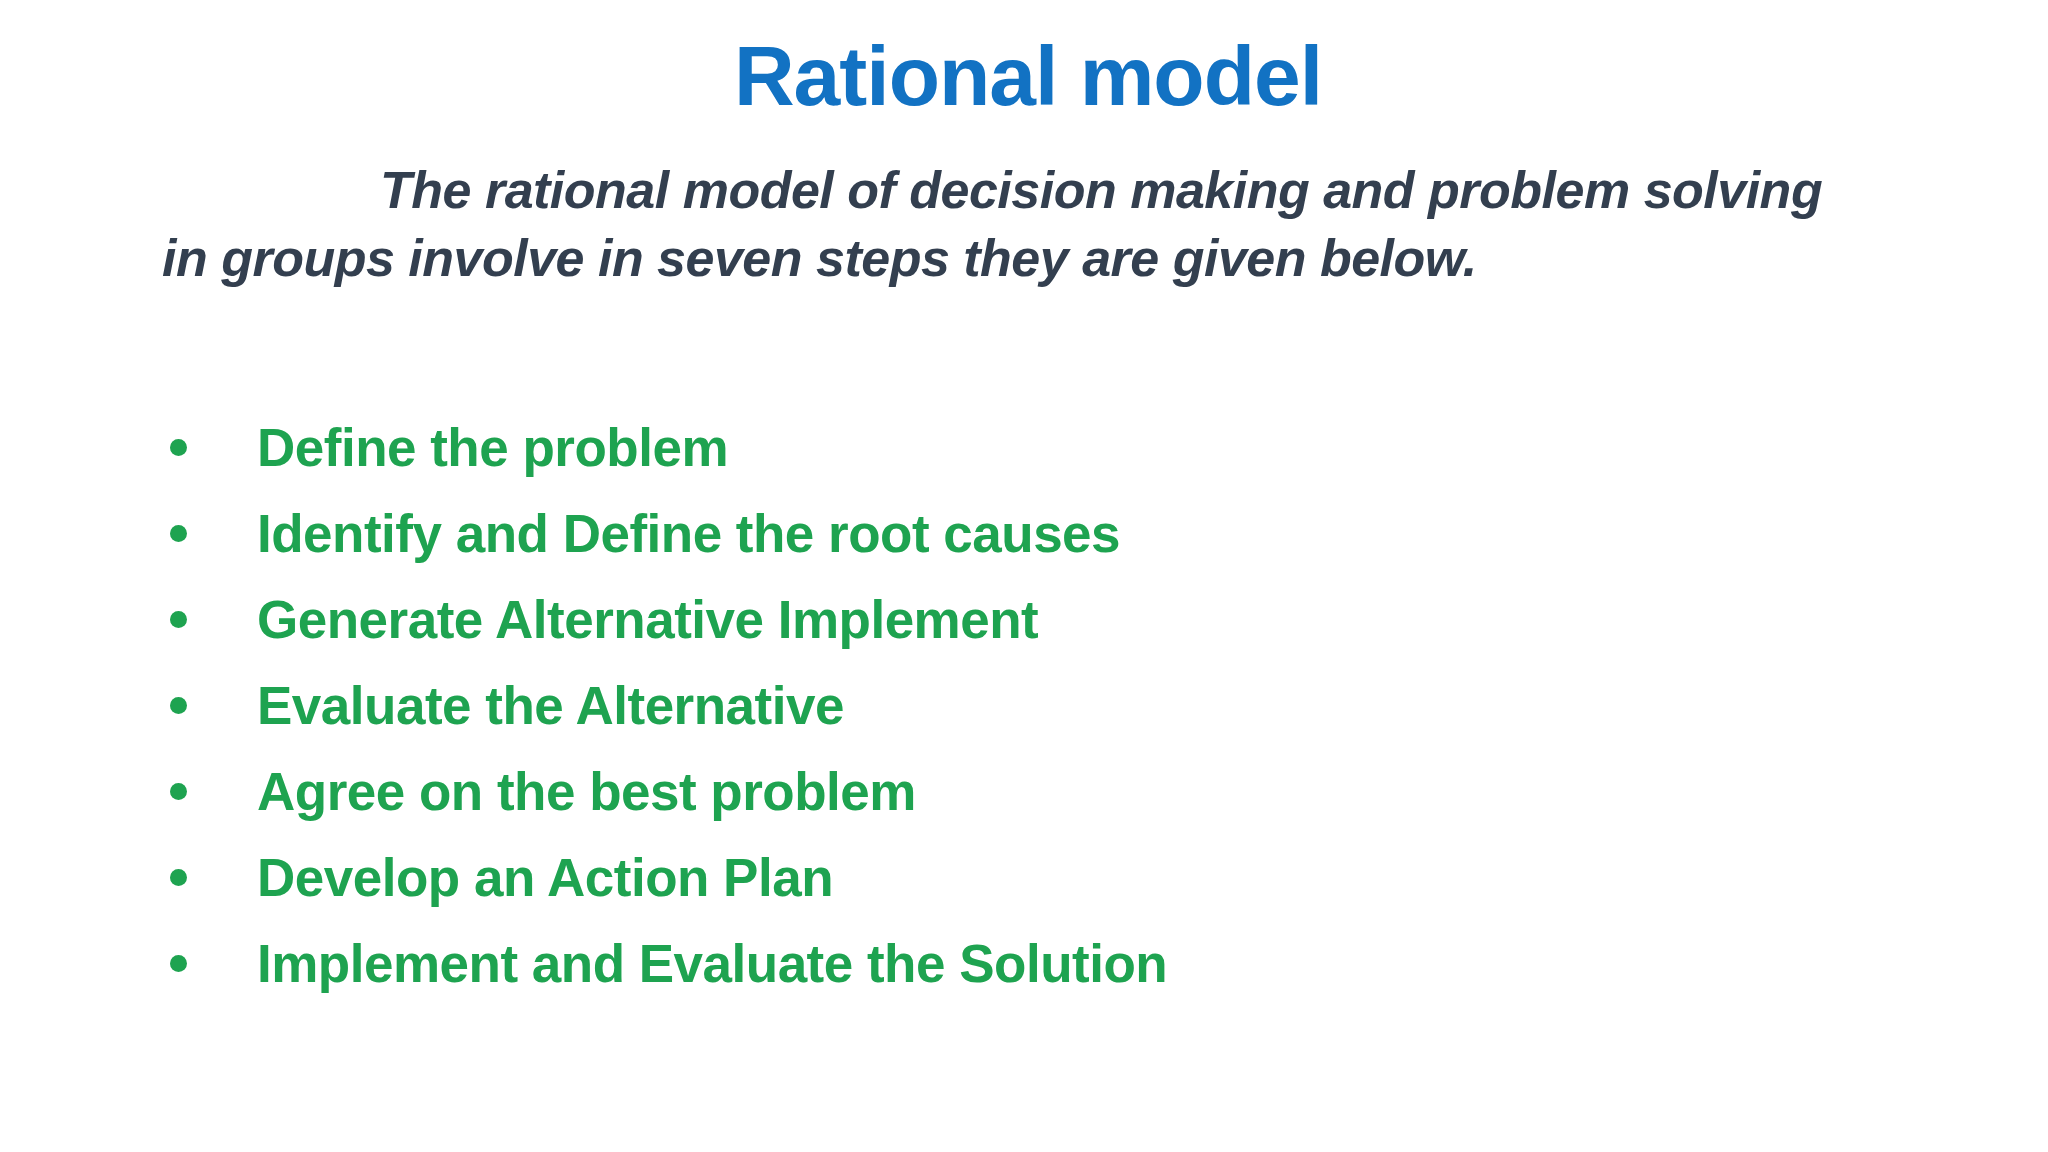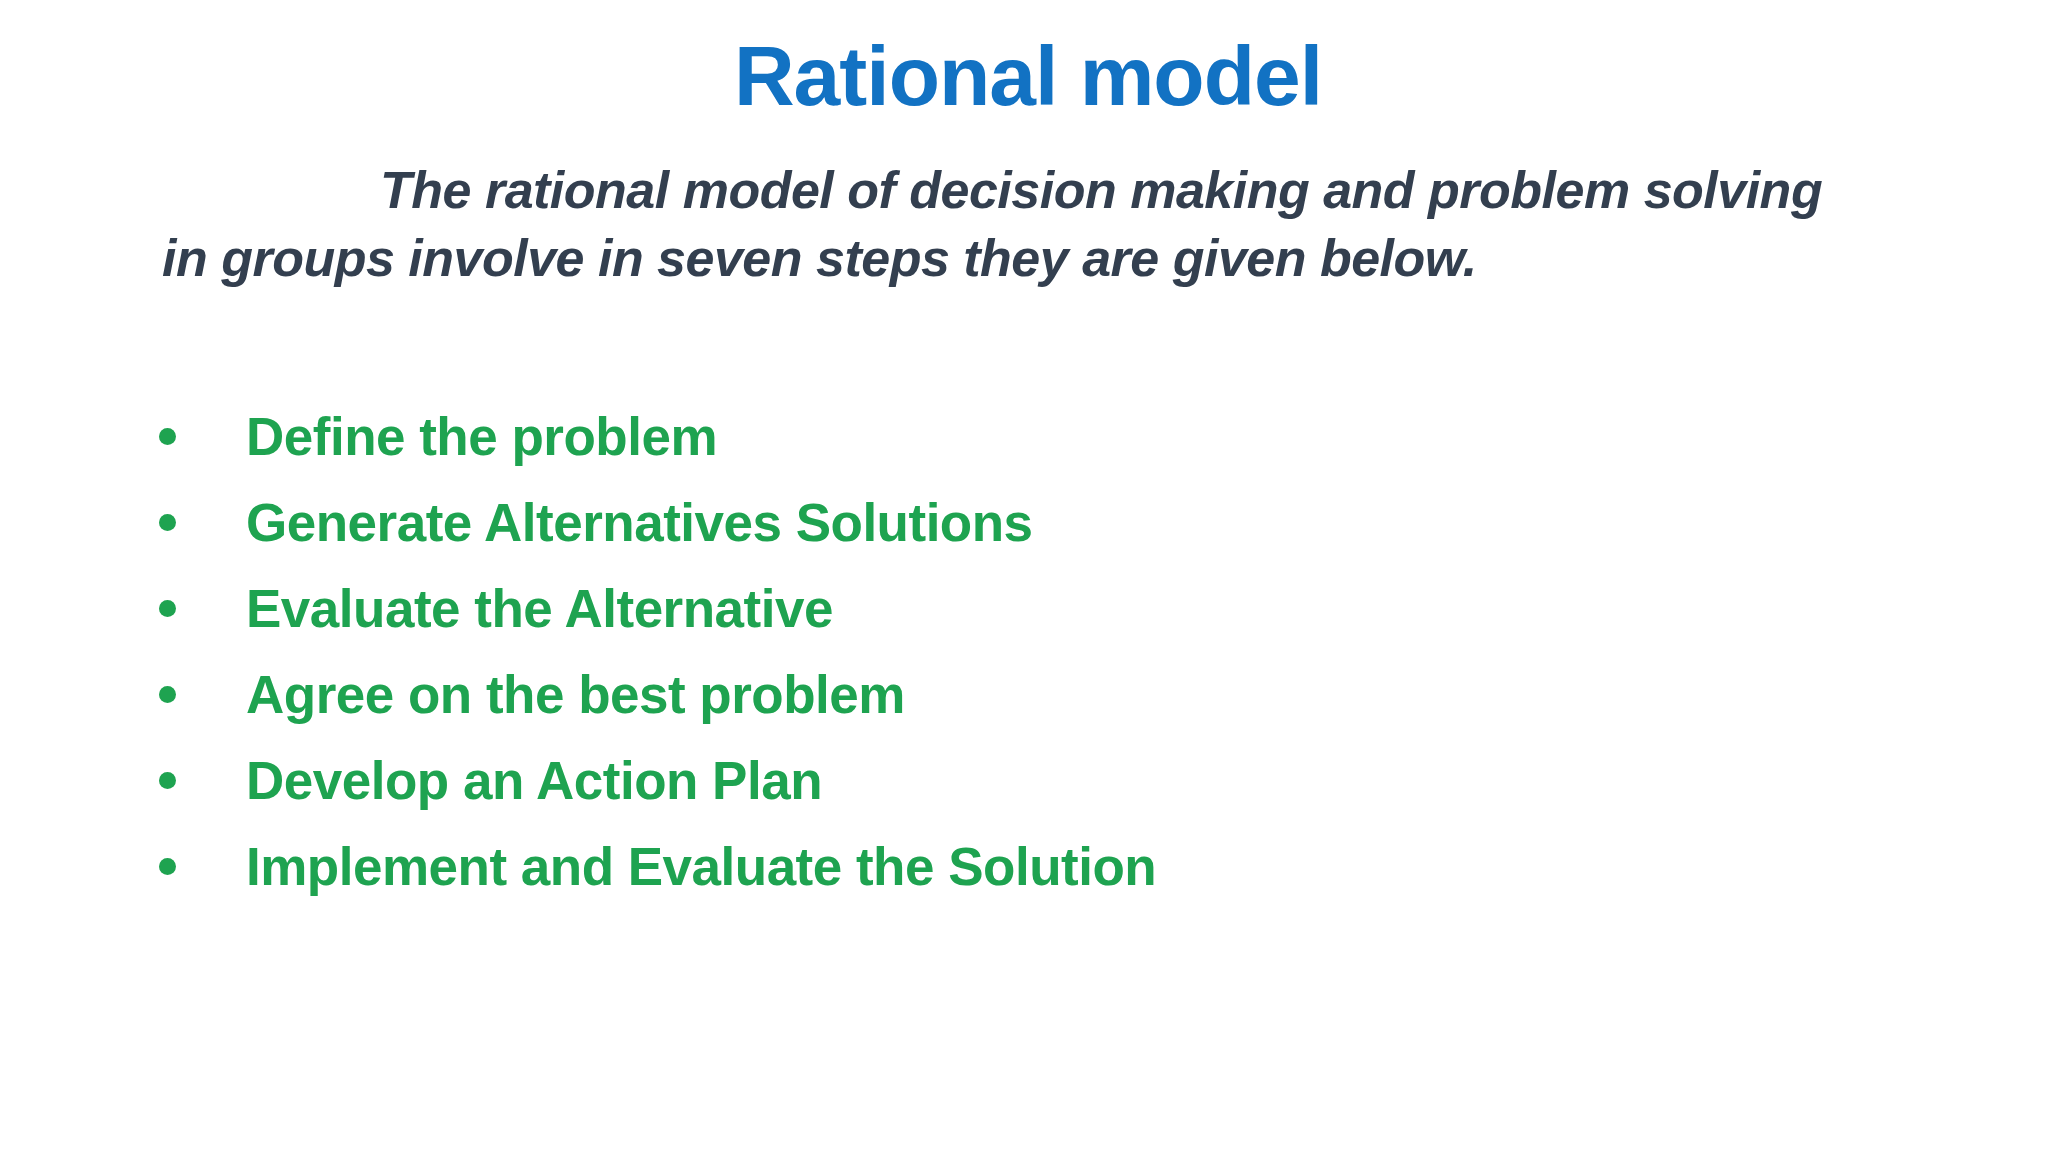--- a/index.html
+++ b/index.html
@@ -47,21 +47,21 @@
     font-style: italic;
     line-height: 68px;
     letter-spacing: -0.5px;
   }
   .intro-line { white-space: nowrap; }
   .intro-line.indent { padding-left: 218px; }
   .bullets {
     position: absolute;
     top: 392px;
     left: 150px;
-    margin: 1px;
+    margin: 12px;
     padding: 0;
     list-style: none;
   }
   .bullets li {
     display: flex;
     align-items: center;
     height: 86px;
   }
   .dot {
     flex: none;
@@ -92,21 +92,25 @@
     <div class="intro-line">in groups involve in seven steps they are given below.</div>
   </div>
 
   <ul class="bullets">
     <li>
       <span class="dot"></span>
       <span class="bullet-text">Define the problem</span>
     </li>
     <li>
       <span class="dot"></span>
-      <span class="bullet-text">Generate Alternatives Solutions</span>
+      <span class="bullet-text">Identify and Define the root causes</span>
+    </li>
+    <li>
+      <span class="dot"></span>
+      <span class="bullet-text">Generate Alternative Implement</span>
     </li>
     <li>
       <span class="dot"></span>
       <span class="bullet-text">Evaluate the Alternative</span>
     </li>
     <li>
       <span class="dot"></span>
       <span class="bullet-text">Agree on the best problem</span>
     </li>
     <li>

